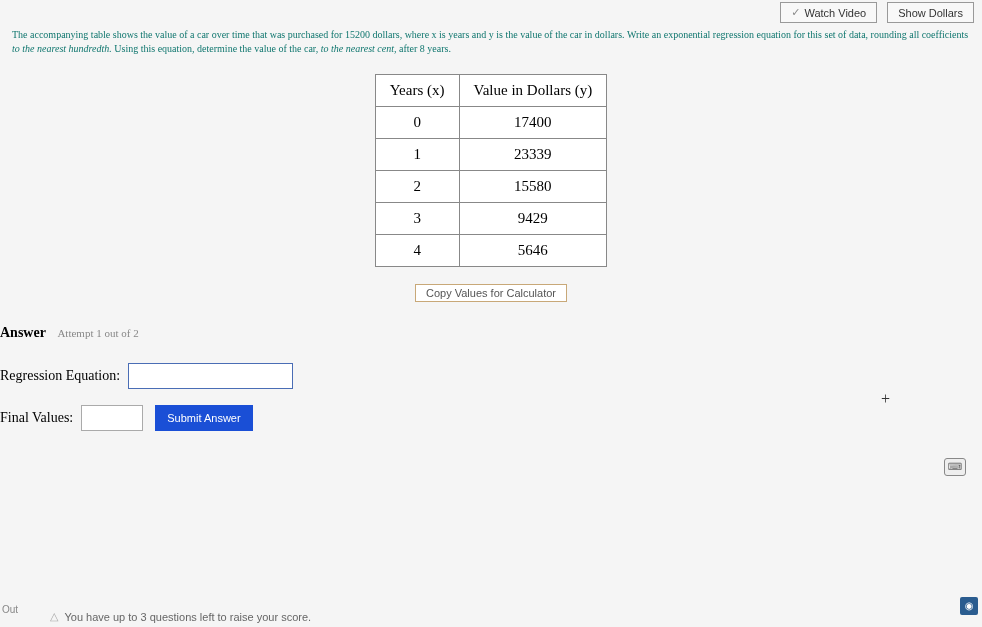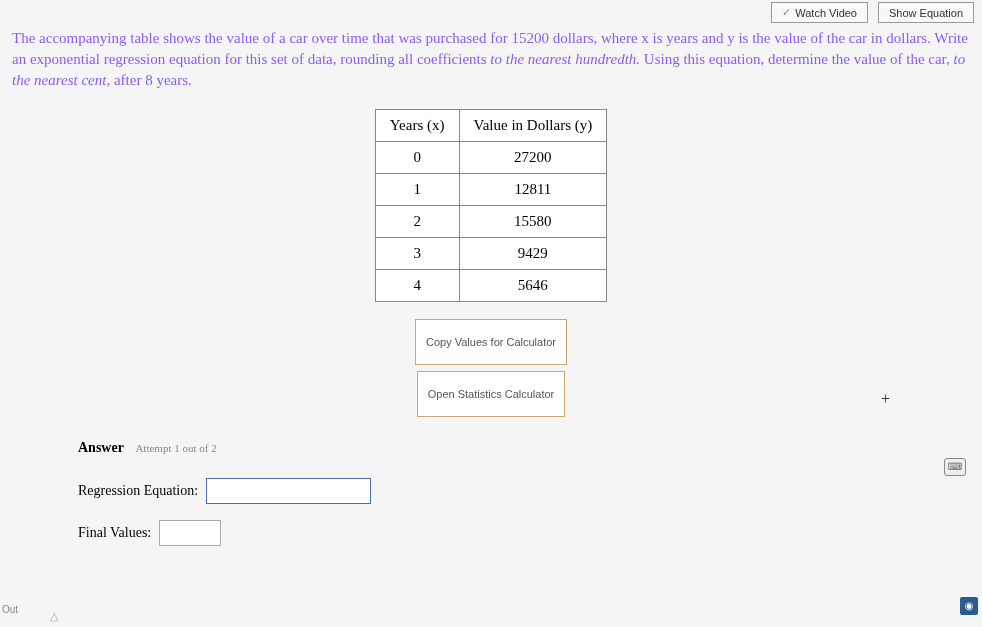--- a/index.html
+++ b/index.html
@@ -33,23 +33,23 @@
       display: flex;
       align-items: center;
       gap: 4px;
     }
     .check-icon {
       color: #888;
       font-size: 11px;
     }
     .problem-text {
       padding: 28px 12px 18px 12px;
-      font-size: 15px;
+      font-size: 10px;
       line-height: 1.4;
-      color: #8b5cf6;
+      color: #0f766e;
     }
     .italic {
       font-style: italic;
     }
     .data-table {
       margin: 0 auto 14px auto;
       border-collapse: collapse;
       font-size: 15px;
     }
     .data-table th, .data-table td {
@@ -63,30 +63,29 @@
       font-weight: normal;
       font-family: Liberation Serif, serif;
     }
     .helper-buttons {
       text-align: center;
       margin-bottom: 20px;
     }
     .helper-btn {
       border: 1px solid #c8a878;
       background: #fff;
-      padding: 16px 10px;
+      padding: 2px 10px;
       font-size: 11px;
       font-family: Arial, sans-serif;
       color: #555;
       cursor: pointer;
       margin: 3px 0;
       display: inline-block;
     }
     .answer-section {
-      padding-left: 78px;
     }
     .answer-label {
       font-size: 14px;
       margin-bottom: 22px;
     }
     .answer-word {
       font-weight: bold;
     }
     .attempt-text {
       font-size: 11px;
@@ -189,81 +188,82 @@
   </style>
 </head>
 <body>
 
 <div class="top-buttons">
   <button class="top-btn">
     <span class="check-icon">✓</span>
     <span>Watch Video</span>
   </button>
   <button class="top-btn">
-    <span>Show Equation</span>
+    <span>Show Dollars</span>
   </button>
 </div>
 
 <div class="problem-text">
   <span>The accompanying table shows the value of a car over time that was purchased for 15200 dollars, where x is years and y is the value of the car in dollars. Write an exponential regression equation for this set of data, rounding all coefficients </span><span class="italic">to the nearest hundredth.</span><span> Using this equation, determine the value of the car, </span><span class="italic">to the nearest cent</span><span>, after 8 years.</span>
 </div>
 
 <table class="data-table">
   <thead>
     <tr>
       <th>Years (x)</th>
       <th>Value in Dollars (y)</th>
     </tr>
   </thead>
   <tbody>
     <tr>
       <td>0</td>
-      <td>27200</td>
+      <td>17400</td>
     </tr>
     <tr>
       <td>1</td>
-      <td>12811</td>
+      <td>23339</td>
     </tr>
     <tr>
       <td>2</td>
       <td>15580</td>
     </tr>
     <tr>
       <td>3</td>
       <td>9429</td>
     </tr>
     <tr>
       <td>4</td>
       <td>5646</td>
     </tr>
   </tbody>
 </table>
 
 <div class="helper-buttons">
   <button class="helper-btn">Copy Values for Calculator</button><br>
-  <button class="helper-btn">Open Statistics Calculator</button>
 </div>
 
 <div class="answer-section">
   <div class="answer-label">
     <span class="answer-word">Answer</span>
     <span class="attempt-text">Attempt 1 out of 2</span>
   </div>
   <div class="input-row">
     <span class="input-label">Regression Equation:</span>
     <input type="text" class="text-input regression-input" style="">
   </div>
   <div class="input-row">
     <span class="input-label">Final Values:</span>
     <input type="text" class="text-input final-input" style="">
+    <button class="submit-btn">Submit Answer</button>
   </div>
 </div>
 
 <div class="plus-icon">+</div>
 <div class="keyboard-icon">⌨</div>
 
 <div class="out-label">Out</div>
 
 <div class="footer">
   <span class="warning-icon">△</span>
+  <span>You have up to 3 questions left to raise your score.</span>
 </div>
 
 <div class="corner-badge">◉</div>
 
 </body></html>

